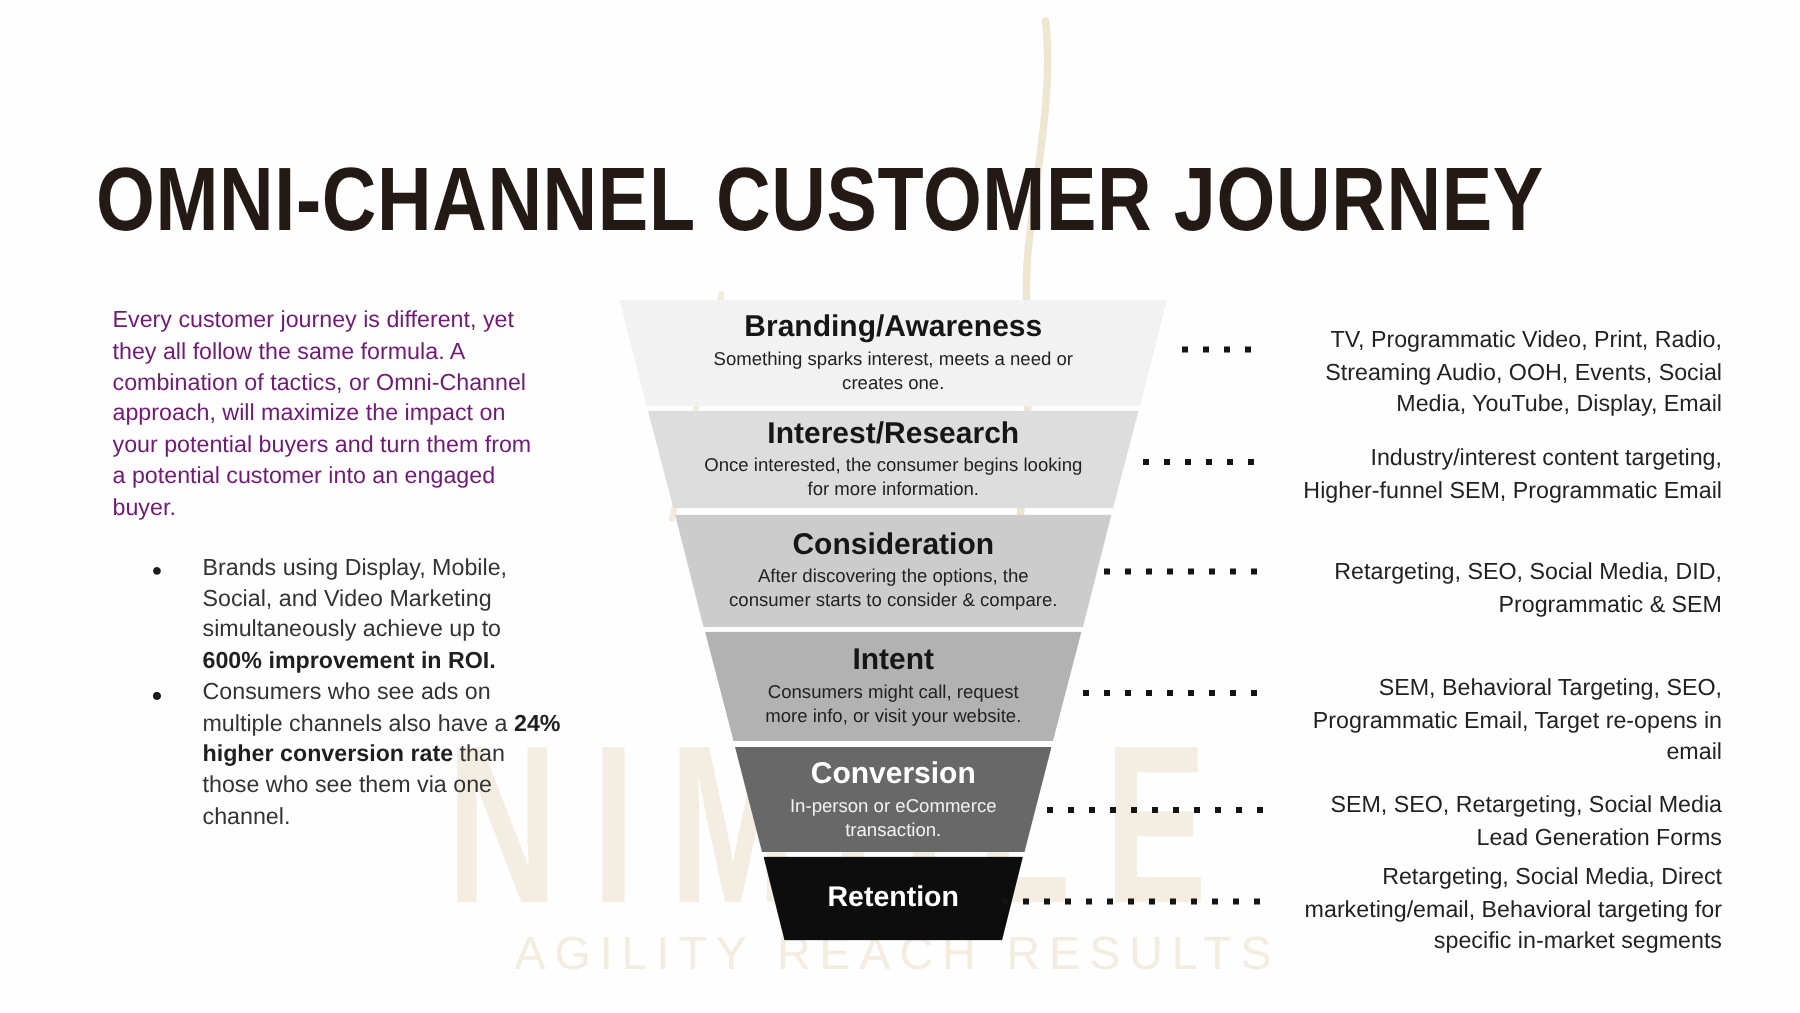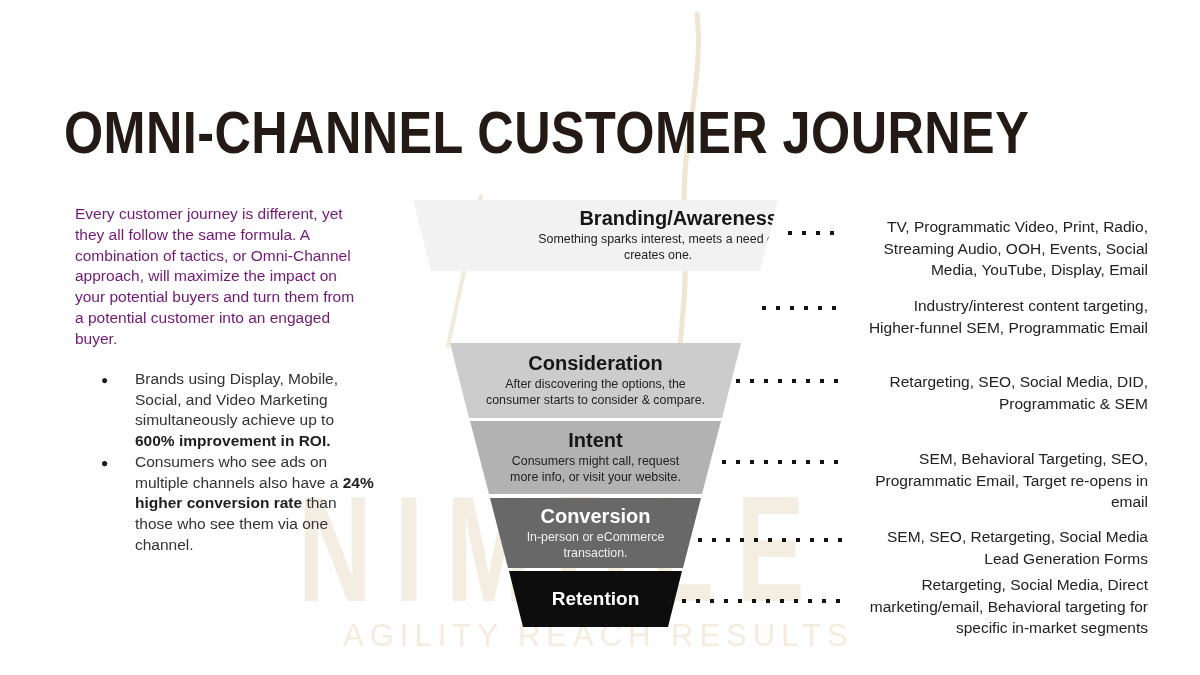--- a/index.html
+++ b/index.html
@@ -53,21 +53,21 @@
 
   
   .funnel { position:absolute; left:413px; top:200px; width:365px; height:427px; z-index:2; }
   .stage {
     position:absolute; left:0; width:100%;
     display:flex; flex-direction:column; align-items:center; justify-content:center;
     text-align:center;
   }
   .stage-title { font-weight:700; font-size:20px; color:#161616; line-height:1.15; }
   .stage-sub   { font-size:12.4px; line-height:1.28; color:#222222; white-space:pre-line; margin-top:2px; }
-  .s1 { top:0;     height:71px; clip-path:polygon(0 0, 100% 0, calc(100% - 18px) 100%, 18px 100%);align-items:flex-end; }
+  .s1 { top:0;     height:71px; clip-path:polygon(0 0, 100% 0, calc(100% - 18px) 100%, 18px 100%); }
   .s2 { top:74px;  height:65px; clip-path:polygon(19px 0, calc(100% - 19px) 0, calc(100% - 36px) 100%, 36px 100%); }
   .s3 { top:143px; height:75px; clip-path:polygon(37px 0, calc(100% - 37px) 0, calc(100% - 56px) 100%, 56px 100%); }
   .s4 { top:221px; height:73px; clip-path:polygon(57px 0, calc(100% - 57px) 0, calc(100% - 76px) 100%, 76px 100%); }
   .s5 { top:298px; height:70px; clip-path:polygon(77px 0, calc(100% - 77px) 0, calc(100% - 95px) 100%, 95px 100%); }
   .s6 { top:371px; height:56px; clip-path:polygon(96px 0, calc(100% - 96px) 0, calc(100% - 110px) 100%, 110px 100%); }
   .s5 .stage-title, .s6 .stage-title { color:#ffffff; }
   .s5 .stage-sub { color:#f0f0f0; }
   .s6 .stage-title { font-size:19px; }
 
   
@@ -127,20 +127,25 @@
 those who see them via one
 channel.</span></span></li>
   </ul>
 
   <div class="funnel">
     <div class="stage s1" style="background: rgb(242, 242, 242);">
       <div class="stage-title">Branding/Awareness</div>
       <div class="stage-sub">Something sparks interest, meets a need or
 creates one.</div>
     </div>
+    <div class="stage s2" style="background: rgb(221, 221, 221);">
+      <div class="stage-title">Interest/Research</div>
+      <div class="stage-sub">Once interested, the consumer begins looking
+for more information.</div>
+    </div>
     <div class="stage s3" style="background: rgb(204, 204, 204);">
       <div class="stage-title">Consideration</div>
       <div class="stage-sub">After discovering the options, the
 consumer starts to consider &amp; compare.</div>
     </div>
     <div class="stage s4" style="background: rgb(178, 178, 178);">
       <div class="stage-title">Intent</div>
       <div class="stage-sub">Consumers might call, request
 more info, or visit your website.</div>
     </div>

